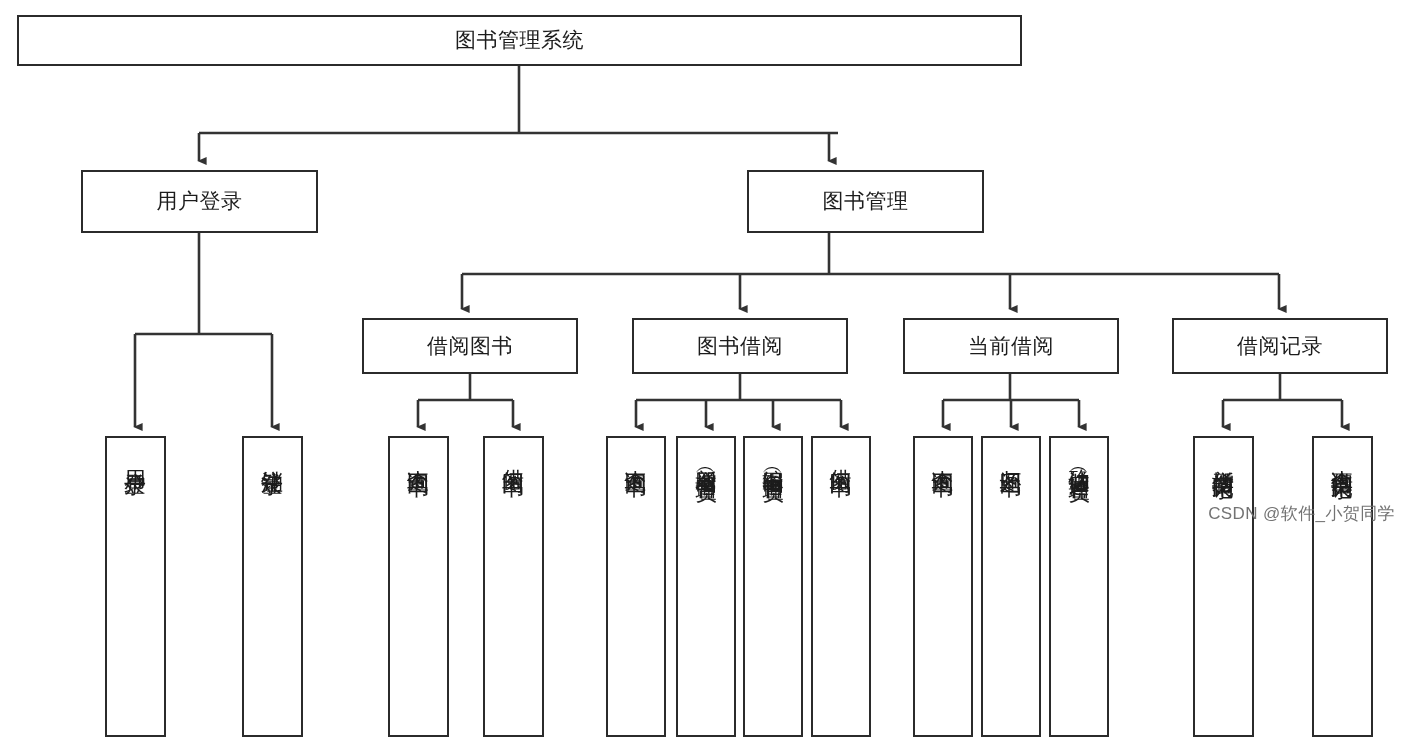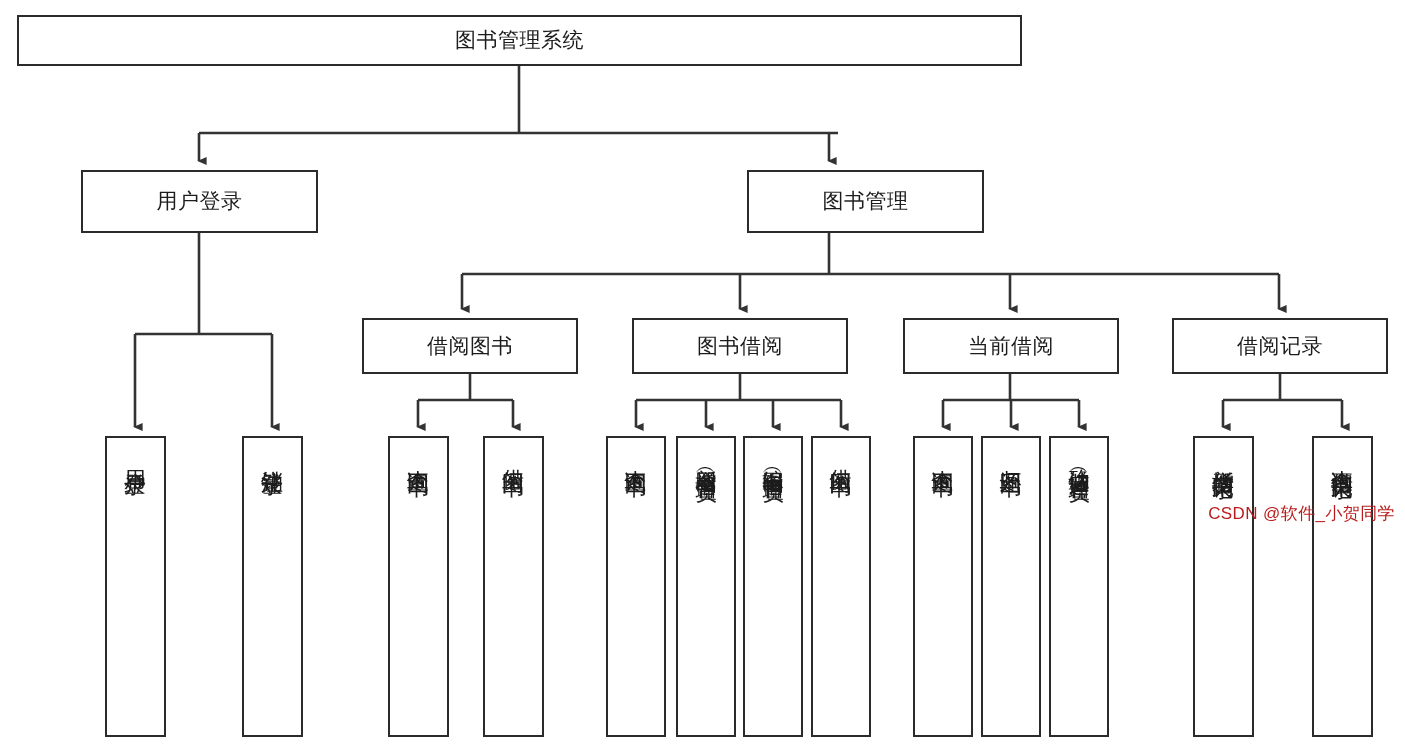--- a/index.html
+++ b/index.html
@@ -64,21 +64,21 @@
     white-space: nowrap;
   }
   .node.vert.two-col .node-label {
     font-size: 21px;
   }
   #watermark {
     position: absolute;
     right: 10px;
     bottom: 4px;
     font-size: 17px;
-    color: #b91c1c;
+    color: #737373;
     letter-spacing: 0.4px;
     white-space: nowrap;
   }
 </style>
 </head>
 <body>
 
 <div id="diagram-root">
 
   <svg id="connectors" viewBox="0 0 1405 747" xmlns="http://www.w3.org/2000/svg">

